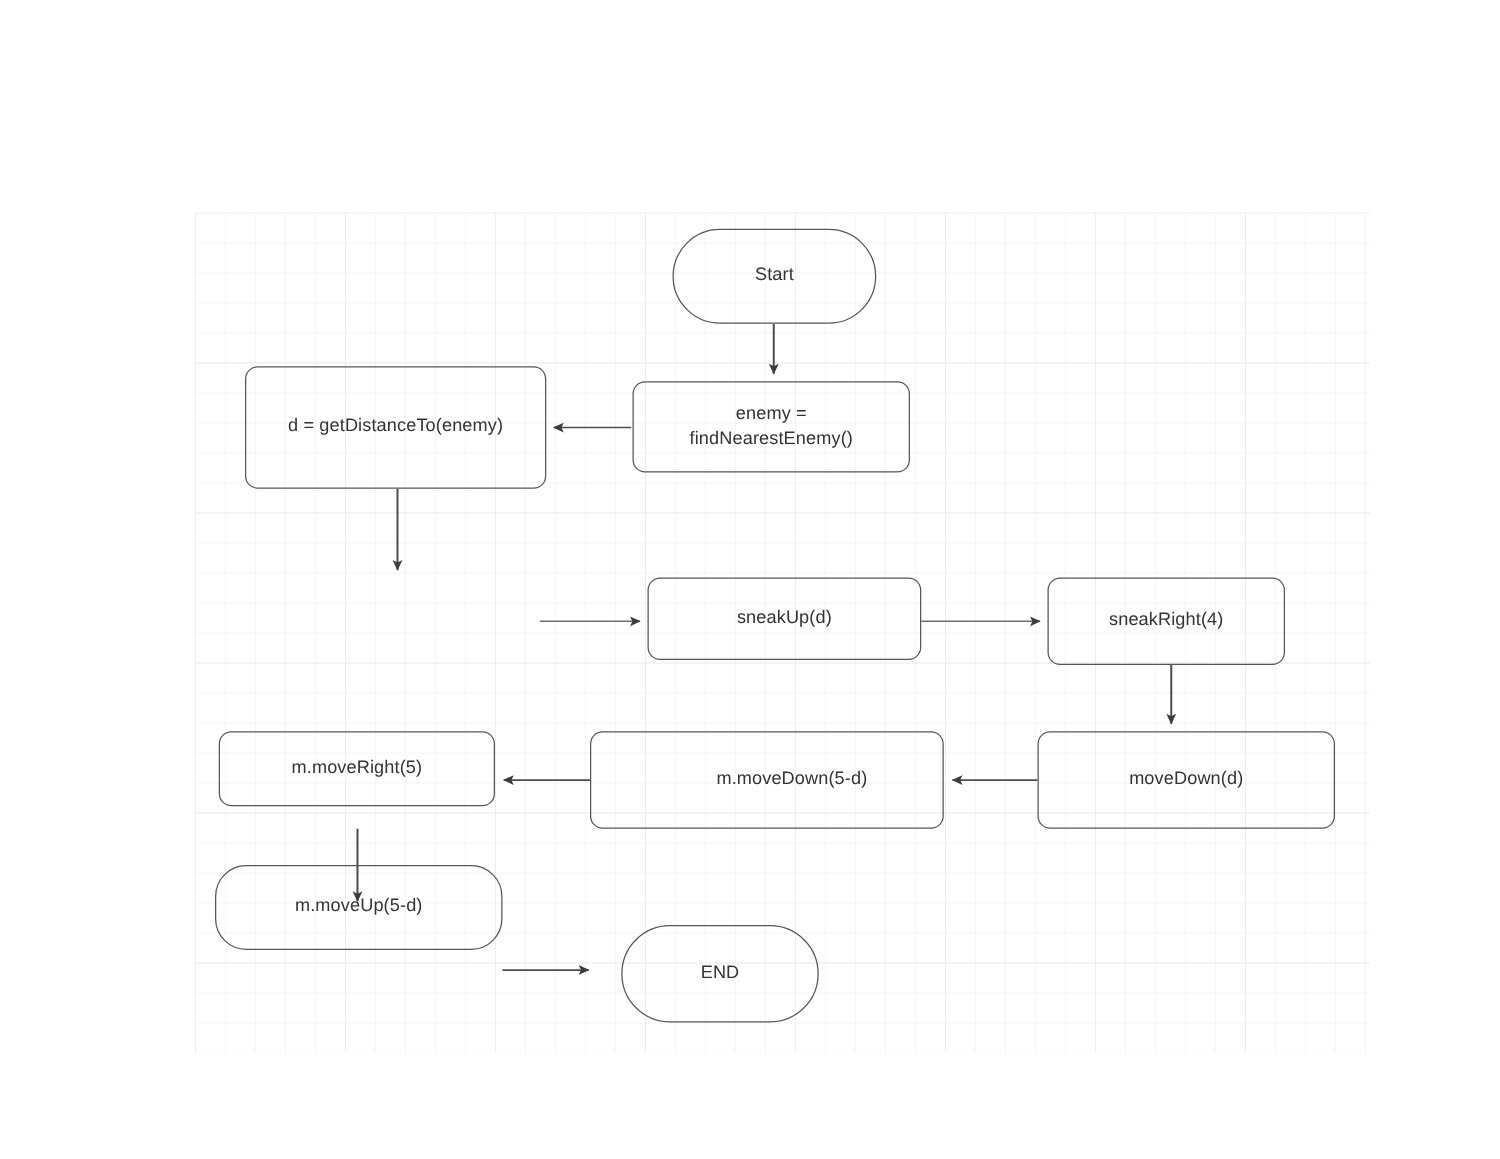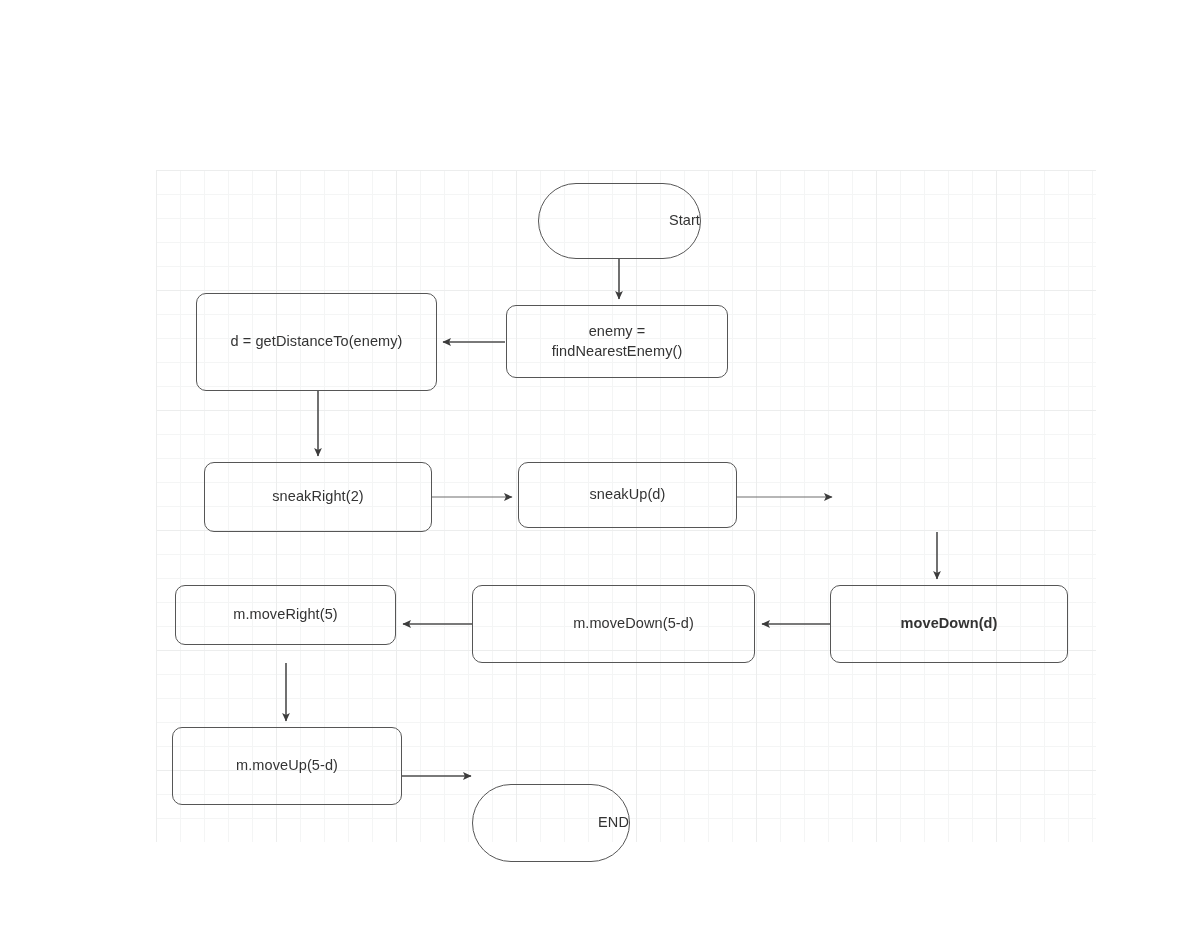--- a/index.html
+++ b/index.html
@@ -75,21 +75,21 @@
     align-items: center;
     justify-content: center;
     text-align: center;
     color: #333333;
     font-size: 14.5px;
     line-height: 1.32;
     letter-spacing: 0.1px;
     white-space: pre-line;
   }
   .node.process { border-radius: 10px; }
-  .node.terminator { border-radius: 40px; justify-content: flex-end; }
+  .node.terminator { border-radius: 40px; }
 
   .node-label { display: block; }
 </style>
 </head>
 <body>
 
 <div id="canvas">
 
 
   <div id="grid"></div>
@@ -148,42 +148,42 @@
 
   <div class="node process" id="n-getdistance" style="left: 196px; top: 293px; width: 241px; height: 98px;">
     <span class="node-label">d = getDistanceTo(enemy)</span>
   </div>
 
   <div class="node process" id="n-enemy" style="left: 506px; top: 305px; width: 222px; height: 73px;">
     <span class="node-label">enemy =
 findNearestEnemy()</span>
   </div>
 
-  <div class="node process" id="n-sneakright2" style="left: 204px; top: 462px; width: 228px; height: 70px;">
-    <span class="node-label">sneakRight(2)</span>
-  </div>
 
   <div class="node process" id="n-sneakupd" style="left: 518px; top: 462px; width: 219px; height: 66px;">
     <span class="node-label">sneakUp(d)</span>
   </div>
 
+  <div class="node process" id="n-sneakright4" style="left: 838px; top: 462px; width: 190px; height: 70px;">
+    <span class="node-label">sneakRight(4)</span>
+  </div>
 
-  <div class="node process" id="n-movedownd" style="left: 830px; top: 585px; width: 238px; height: 78px; font-weight: bold;">
+  <div class="node process" id="n-movedownd" style="left: 830px; top: 585px; width: 238px; height: 78px;">
     <span class="node-label">moveDown(d)</span>
   </div>
 
   <div class="node process" id="n-mmovedown5d" style="left: 472px; top: 585px; width: 283px; height: 78px; padding-left: 40px;">
     <span class="node-label">m.moveDown(5-d)</span>
   </div>
 
   <div class="node process" id="n-mmoveright5" style="left: 175px; top: 585px; width: 221px; height: 60px;">
     <span class="node-label">m.moveRight(5)</span>
   </div>
 
-  <div class="node process" id="n-mmoveup5d" style="left: 172px; top: 727px; width: 230px; height: 78px;">
+  <div class="node process" id="n-mmoveup5d" style="left: 172px; top: 692px; width: 230px; height: 68px; border-radius: 25px;">
     <span class="node-label">m.moveUp(5-d)</span>
   </div>
 
-  <div class="node terminator" id="n-end" style="left: 472px; top: 740px; width: 158px; height: 78px; margin-top: 44px;">
+  <div class="node terminator" id="n-end" style="left: 497px; top: 740px; width: 158px; height: 78px;">
     <span class="node-label">END</span>
   </div>
 
 </div>
 
 </body></html>

